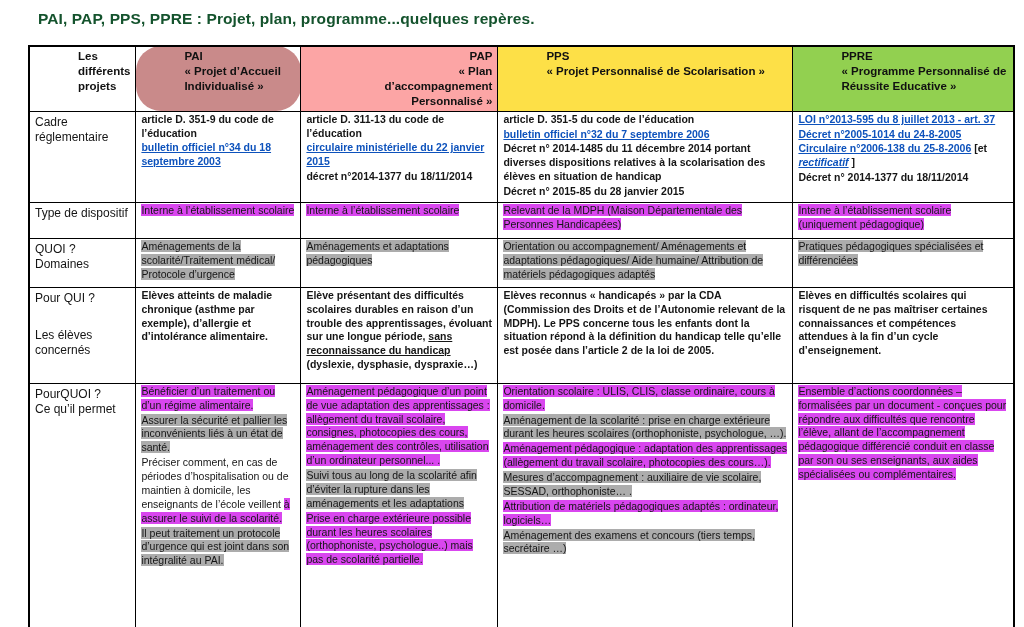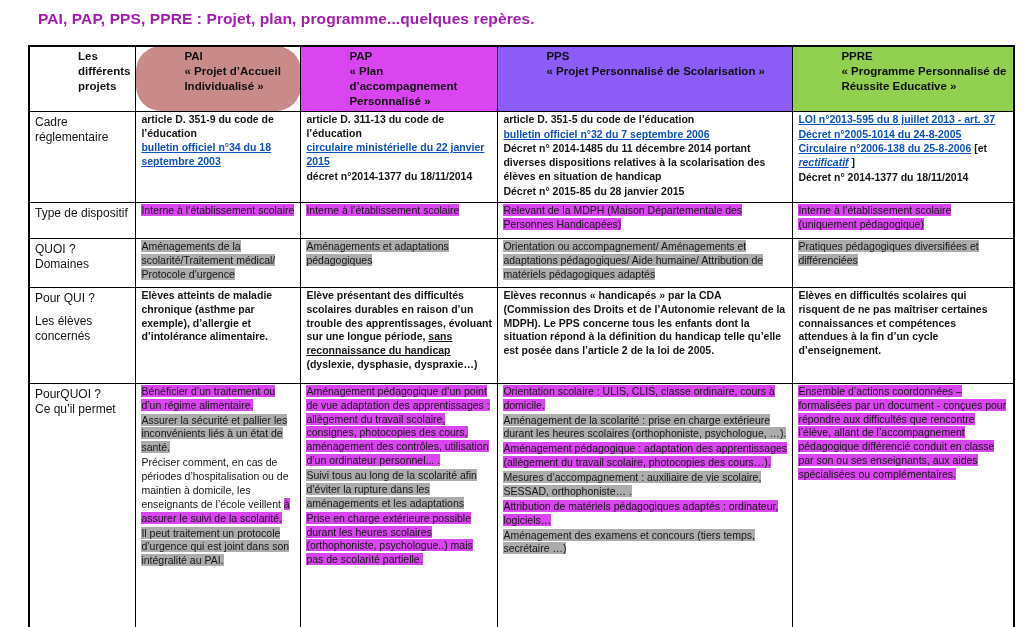--- a/index.html
+++ b/index.html
@@ -3,45 +3,45 @@
 <meta charset="utf-8">
 <style>
   html,body { margin:0; padding:0; }
   body {
     width:1024px; height:627px; background:#ffffff; position:relative;
     font-family:"Liberation Sans", sans-serif; color:#151515;
     -webkit-font-smoothing:antialiased;
   }
   .title {
     position:absolute; left:38px; top:10px;
-    font-size:15.5px; font-weight:bold; color:#a21caf; letter-spacing:.1px;
+    font-size:15.5px; font-weight:bold; color:#14532d; letter-spacing:.1px;
   }
   table.cmp {
     position:absolute; left:28px; top:45px;
     border-collapse:collapse; table-layout:fixed;
     border:2px solid #000;
   }
   td {
     border:1.5px solid #000; vertical-align:top;
     padding:1px 5px 2px 5px; font-size:10.5px; line-height:1.32;
     overflow:hidden;
   }
   td.rowlabel { font-weight:normal; font-size:12px; line-height:1.25; background:#fff; padding-top:3px; }
   tr.hdr td { font-weight:bold; font-size:11.5px; line-height:1.3; color:#111; padding-top:2px; }
   td.hd-pai  { background:#c98a8a;border-radius:25px; }
-  td.hd-pap  { background:#d946ef; }
-  td.hd-pps  { background:#8b5cf6; }
+  td.hd-pap  { background:#fca5a5;text-align:right; }
+  td.hd-pps  { background:#fde047; }
   td.hd-ppre { background:#92d050; }
   .u { text-decoration:underline; }
   .i { font-style:italic; }
   .link { color:#0d52bc; text-decoration:underline; font-weight:bold; cursor:pointer; }
   .hl-l { background:#d946ef;text-align:center; }
   .hl-d { background:#acacac; }
   .blk { margin:0 0 1px 0; }
-  .gap-top { margin-top:8px; }
+  .gap-top { margin-top:22px; }
   tr.r-cadre td   { height:82px; }
   tr.r-type td    { height:30px;margin-top:12px; }
   tr.r-quoi td    { height:43px; }
   tr.r-pourqui td { height:90px; }
   tr.r-pourquoi td{ height:244px; }
   tr.hdr td       { height:48px;padding-left:48px; }
   td.boldcell { font-weight:bold; }
 </style>
 </head>
 <body>
@@ -120,21 +120,21 @@
   </tr>
 
   <tr class="r-quoi">
     <td class="rowlabel">
       <div>QUOI ?</div>
       <div>Domaines</div>
     </td>
     <td><span class="hl-d">Aménagements de la scolarité/Traitement médical/ Protocole d’urgence</span></td>
     <td><span class="hl-d">Aménagements et adaptations pédagogiques</span></td>
     <td><span class="hl-d">Orientation ou accompagnement/ Aménagements et adaptations pédagogiques/ Aide humaine/ Attribution de matériels pédagogiques adaptés</span></td>
-    <td><span class="hl-d">Pratiques pédagogiques diversifiées et différenciées</span></td>
+    <td><span class="hl-d">Pratiques pédagogiques spécialisées et différenciées</span></td>
   </tr>
 
   <tr class="r-pourqui">
     <td class="rowlabel">
       <div>Pour QUI ?</div>
       <div class="gap-top">Les élèves concernés</div>
     </td>
     <td class="boldcell">
       <span>Elèves atteints de maladie chronique (asthme par exemple), d’allergie et d’intolérance alimentaire.</span>
     </td>

